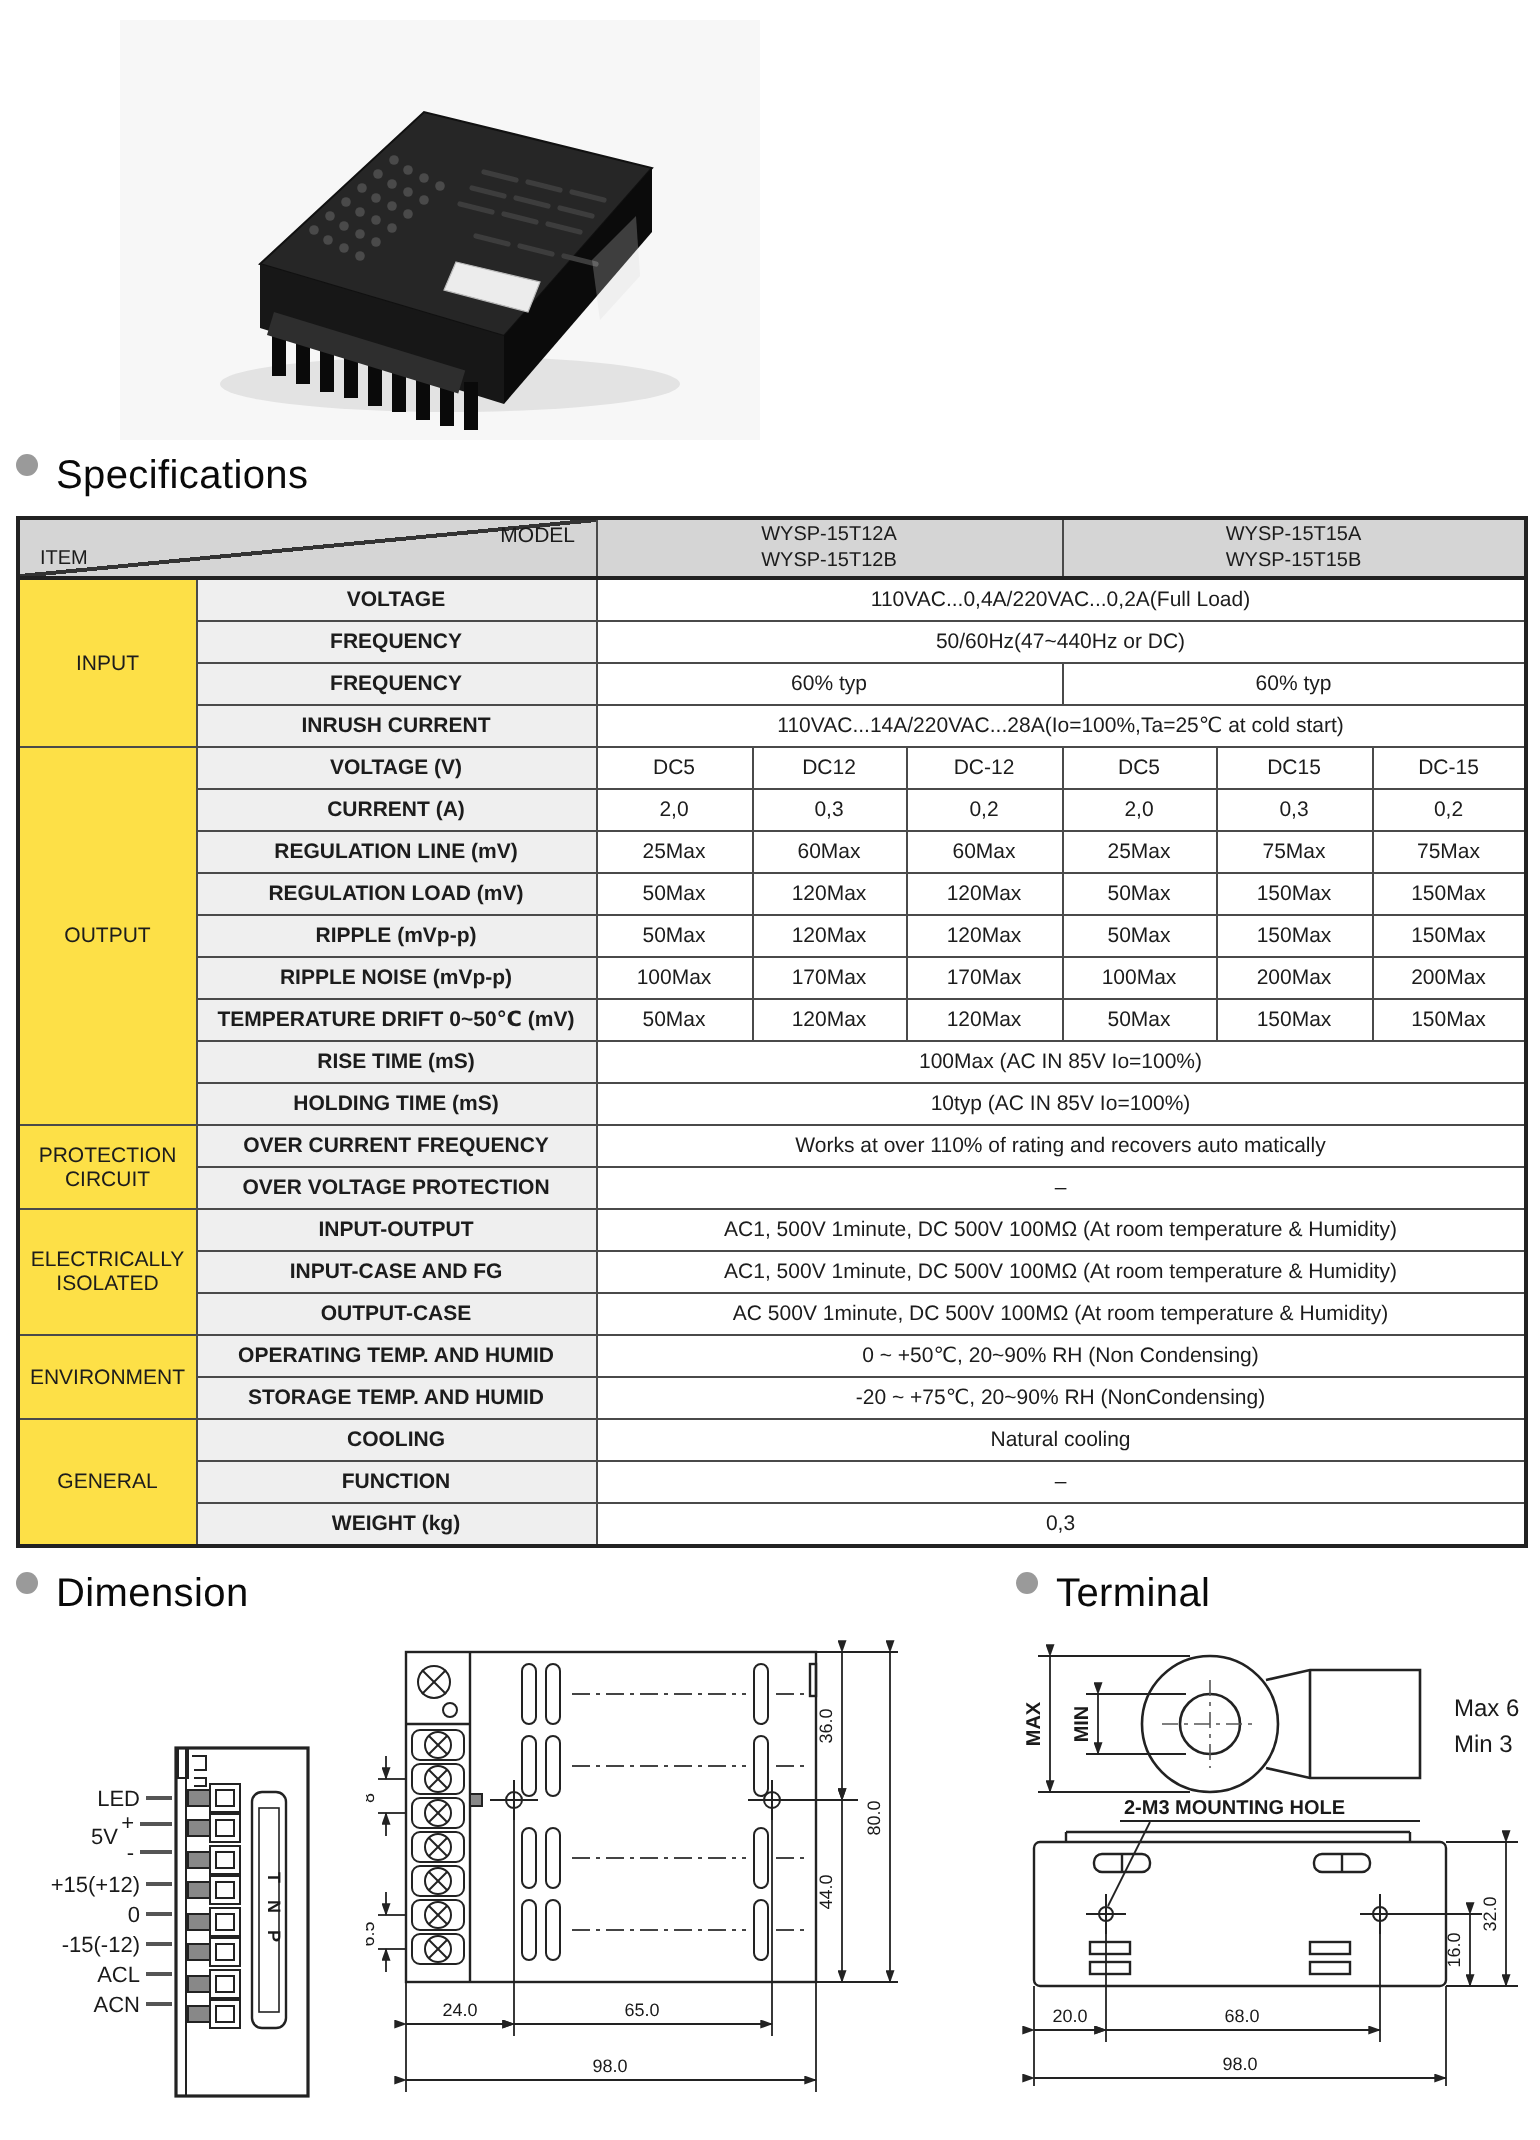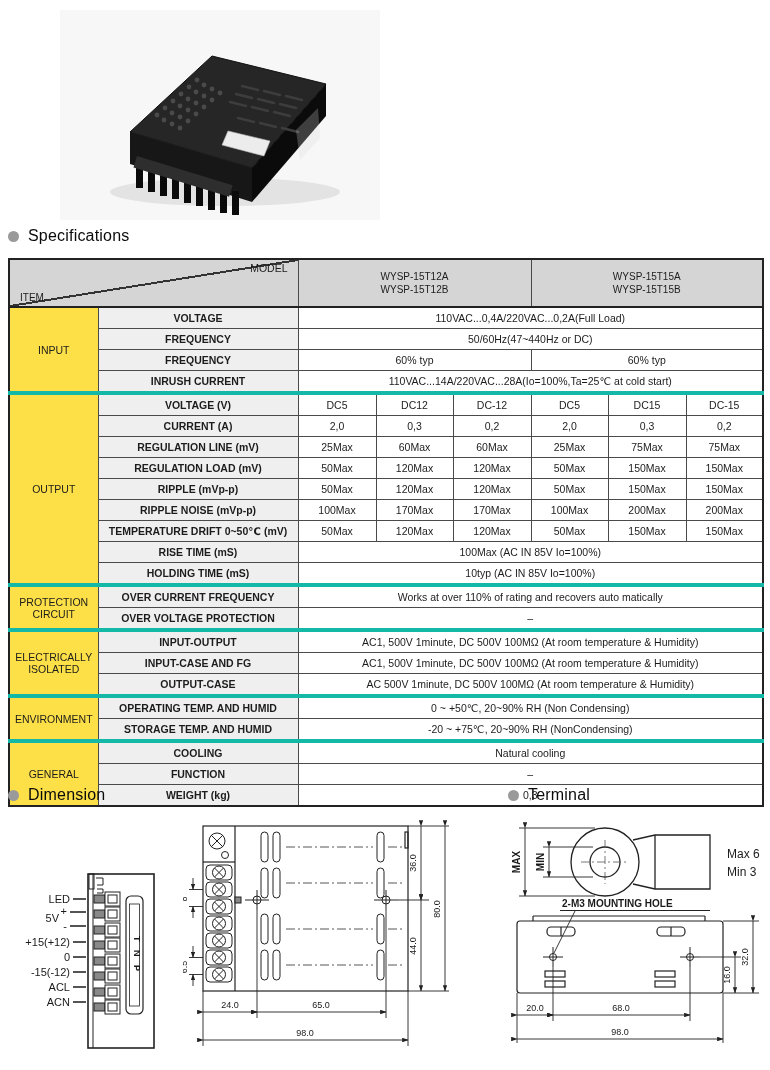--- a/index.html
+++ b/index.html
@@ -1,35 +1,35 @@
 <!DOCTYPE html>
 <html><head>
 <meta charset="utf-8">
 <style>
   html,body{margin:0;padding:0;background:#fff;}
   body{font-family:"Liberation Sans","DejaVu Sans",sans-serif;color:#111;}
   .page{position:relative;width:770px;height:1070px;background:#fff;overflow:hidden;}
 
   
-  .heading{position:absolute;display:flex;align-items:center;font-size:16px;color:#0a0a0a;letter-spacing:.2px;}
+  .heading{position:absolute;display:flex;align-items:flex-start;font-size:20px;color:#0a0a0a;letter-spacing:.2px;}
   .heading .bullet{width:11px;height:11px;border-radius:50%;background:#9a9a9a;margin-right:9px;flex:0 0 auto;}
 
   
   .spec{position:absolute;left:8px;top:258px;border-collapse:collapse;table-layout:fixed;width:754px;font-size:10.5px;border:2px solid #222;}
   .spec td{border:1px solid #4a4a4a;height:20px;text-align:center;vertical-align:middle;padding:0 2px;overflow:hidden;color:#1c1c1c;}
   .spec td.nw{white-space:nowrap;}
   .spec .hdr{background:#d5d5d5;border-bottom:2px solid #222;}
   .spec .model-cell{font-weight:400;line-height:13px;font-size:10px;}
   .spec .diag{position:relative;background:
       linear-gradient(to bottom right, rgba(0,0,0,0) calc(50% - 1px), #333 calc(50% - 1px), #333 calc(50% + 1px), rgba(0,0,0,0) calc(50% + 1px)),#d5d5d5;}
   .spec .diag .model-lbl{position:absolute;top:2px;right:10px;font-size:10.5px;}
   .spec .diag .item-lbl{position:absolute;bottom:3px;left:10px;font-size:10px;}
   .spec td.gcol{background:#fde047;white-space:normal;line-height:12px;}
   .spec td.lcol{background:#efefef;white-space:nowrap;font-weight:bold;}
-  .spec tr.gstart td{border-top:4px solid #14b8a6;}
+  .spec tr.gstart td{border-top:1px solid #14b8a6;}
 
   
   .drw{position:absolute;}
   svg text{font-family:"Liberation Sans","DejaVu Sans",sans-serif;fill:#1a1a1a;}
   .dimtxt{font-size:9px;}
   .lbltxt{font-size:11px;}
 </style>
 </head>
 <body>
 <div class="page">
@@ -115,21 +115,21 @@
     <col style="width:89px">
         <col style="width:200px">
     <col style="width:78px">
         <col style="width:77px">
         <col style="width:78px">
     <col style="width:77px">
         <col style="width:78px">
         <col style="width:77px">
   </colgroup>
   <tbody>
-        <tr style="height:48px">
+        <tr style="height:30px">
     <td colspan="2" class="hdr diag">
       <span class="model-lbl">MODEL</span>
       <span class="item-lbl">ITEM</span>
     </td>
     <td colspan="3" class="hdr model-cell">
       <div>WYSP-15T12A</div>
       <div>WYSP-15T12B</div>
     </td>
     <td colspan="3" class="hdr model-cell">
       <div>WYSP-15T15A</div>

